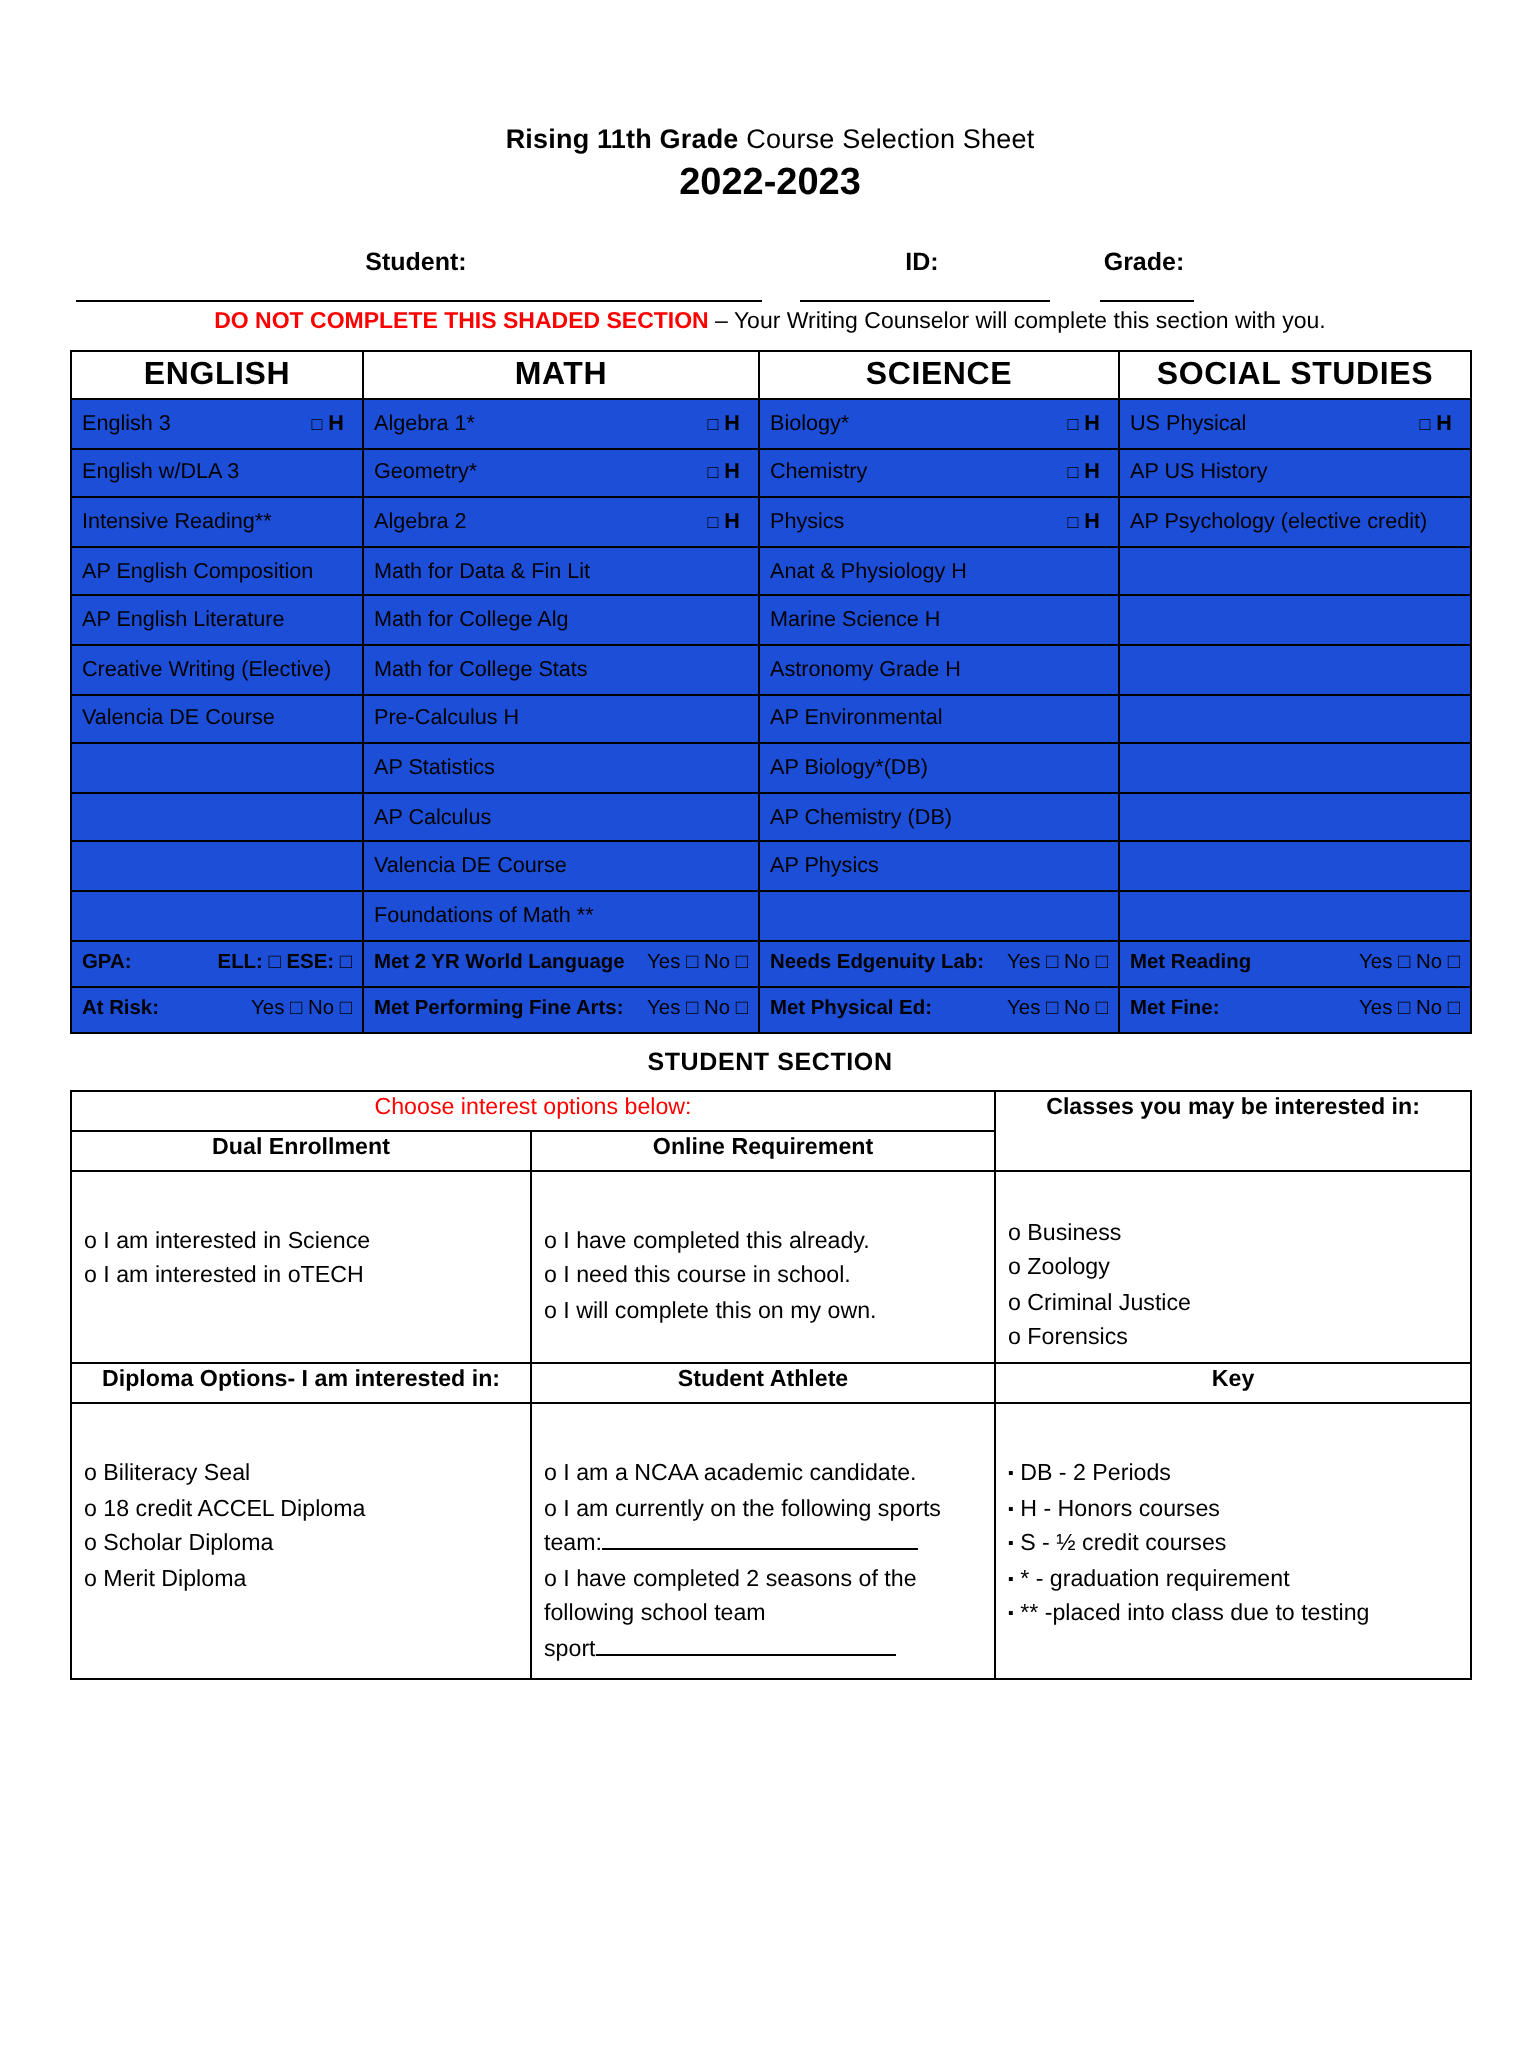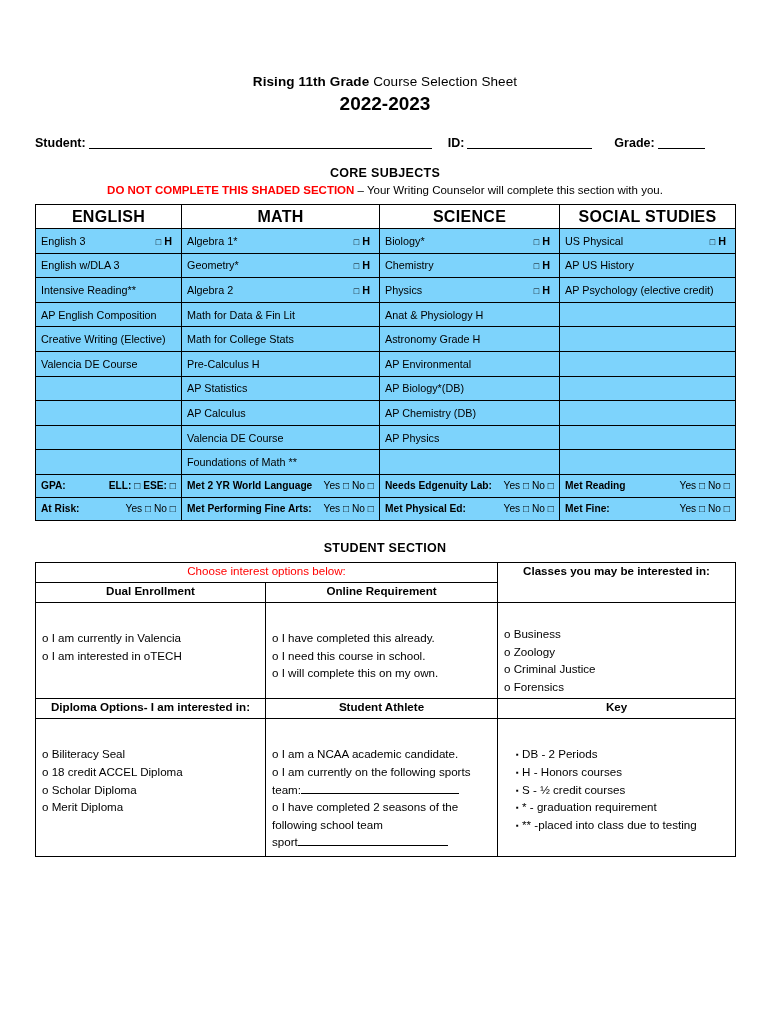--- a/index.html
+++ b/index.html
@@ -4,34 +4,34 @@
 <style>
   * { box-sizing: border-box; }
   html, body { margin:0; padding:0; }
   body {
     width:770px; height:1024px;
     background:#ffffff;
     font-family:"Liberation Sans", sans-serif;
     color:#000;
     -webkit-font-smoothing:none;
   }
-  .page { width:770px; height:1024px; position:relative; padding:16px 35px; }
+  .page { width:770px; height:1024px; position:relative; padding:4px 35px; }
 
   
   .title-block { text-align:center; padding-top:58px; }
   .title-line { font-size:13.5px; letter-spacing:.1px; }
   .title-line .bold { font-weight:bold; }
   .title-year { font-size:19px; font-weight:bold; margin-top:4px; }
 
   
   .student-row {
     display:flex; align-items:flex-end;
     margin-top:21px; font-size:12.5px; font-weight:bold;
   }
-  .fld { display:flex; align-items:flex-start; }
+  .fld { display:flex; align-items:center;flex-direction:column; }
   .fld-label { white-space:nowrap; }
   .rule { border-bottom:1.4px solid #000; height:13px; margin-left:3px; }
   .rule-student { width:343px; }
   .rule-id { width:125px; }
   .rule-grade { width:47px; }
   .sp-id { width:16px; }
   .sp-grade { width:22px; }
 
   
   .sec-head {
@@ -57,21 +57,21 @@
     text-align:left;
     vertical-align:middle;
     height:24.6px;
     overflow:hidden;
     white-space:nowrap;
   }
   .core thead th {
     text-align:center; font-weight:bold; font-size:16px;
     letter-spacing:.3px; height:24px;
   }
-  .core .shade { background:#7dd3fc; }
+  .core .shade { background:#1d4ed8; }
   .cell-flex { display:flex; align-items:center; justify-content:space-between; width:100%; }
   .cell-flex .hmark { font-weight:bold; font-size:10.8px; padding-right:4px; }
   .box { font-size:9px; }
 
   
   .core tr.footrow td { font-size:10.2px; height:23px; }
   .fr-inline { display:flex; align-items:center; justify-content:space-between; width:100%; gap:4px; }
   .fr-inline .lbl { font-weight:bold; white-space:nowrap; }
   .fr-inline .yn { font-weight:normal; white-space:nowrap; }
 
@@ -90,21 +90,21 @@
     text-align:center; font-weight:bold; font-size:11.8px;
     height:20px; padding:1px 6px !important;
   }
   .ss-red { color:#ff0000; font-weight:normal; font-size:11.4px; text-align:center; }
   .opt { line-height:1.52; white-space:nowrap; }
   .pad-top { padding-top:22px !important; }
   .pad-top2 { padding-top:26px !important; }
   .inline-rule { display:inline-block; border-bottom:1.1px solid #000; height:11px; }
   .ir-160 { width:158px; }
   .ir-150 { width:150px; }
-  .keyline { line-height:1.52; white-space:nowrap;margin-left:12px; }
+  .keyline { line-height:1.52; white-space:nowrap; }
   .bullet { font-size:8px; vertical-align:middle; }
 </style>
 </head>
 <body>
 
 <div class="page">
 
   <div class="title-block">
     <div class="title-line"><span class="bold">Rising 11th Grade</span><span> Course Selection Sheet</span></div>
     <div class="title-year">2022-2023</div>
@@ -120,21 +120,20 @@
       <span class="fld-label">ID:</span>
       <span class="rule rule-id"></span>
     </div>
     <div class="sp-grade"></div>
     <div class="fld">
       <span class="fld-label">Grade:</span>
       <span class="rule rule-grade"></span>
     </div>
   </div>
 
-  <div class="sec-head">CORE SUBJECTS</div>
   <div class="warn"><span class="red">DO NOT COMPLETE THIS SHADED SECTION</span><span> – Your Writing Counselor will complete this section with you.</span></div>
 
   <table class="core">
     <colgroup>
       <col style="width:146px">
         <col style="width:198px">
         <col style="width:180px">
         <col style="width:176px">
     </colgroup>
     <thead>
@@ -234,20 +233,38 @@
           <td class="shade">
             <div class="cell-flex">
               <span>Anat &amp; Physiology H</span>
             </div>
           </td>
           <td class="shade">&nbsp;</td>
         </tr>
         <tr>
           <td class="shade">
             <div class="cell-flex">
+              <span>AP English Literature</span>
+            </div>
+          </td>
+          <td class="shade">
+            <div class="cell-flex">
+              <span>Math for College Alg</span>
+            </div>
+          </td>
+          <td class="shade">
+            <div class="cell-flex">
+              <span>Marine Science H</span>
+            </div>
+          </td>
+          <td class="shade">&nbsp;</td>
+        </tr>
+        <tr>
+          <td class="shade">
+            <div class="cell-flex">
               <span>Creative Writing (Elective)</span>
             </div>
           </td>
           <td class="shade">
             <div class="cell-flex">
               <span>Math for College Stats</span>
             </div>
           </td>
           <td class="shade">
             <div class="cell-flex">
@@ -376,40 +393,40 @@
         <td class="shade">
           <div class="fr-inline">
             <span class="lbl">Met Fine:</span>
             <span class="yn">Yes □ No □</span>
           </div>
         </td>
       </tr>
     </tbody>
   </table>
 
-  <div class="sec-head" style="margin-top:20px">STUDENT SECTION</div>
+  <div class="sec-head" style="margin-top:7px">STUDENT SECTION</div>
 
   <table class="student-sec">
     <colgroup>
       <col style="width:230px">
         <col style="width:232px">
         <col style="width:238px">
     </colgroup>
     <tbody>
       <tr>
         <td colspan="2" class="ss-head ss-red">Choose interest options below:</td>
         <td rowspan="2" class="ss-head">Classes you may be interested in:</td>
       </tr>
       <tr>
         <td class="ss-head">Dual Enrollment</td>
         <td class="ss-head">Online Requirement</td>
       </tr>
       <tr>
         <td class="pad-top2" style="height:96px">
-          <div class="opt"><span>o I am currently in Valencia</span></div>
+          <div class="opt"><span>o I am interested in Science</span></div>
           <div class="opt"><span>o I am interested in oTECH</span></div>
         </td>
         <td class="pad-top2">
           <div class="opt"><span>o I have completed this already.</span></div>
           <div class="opt"><span>o I need this course in school.</span></div>
           <div class="opt"><span>o I will complete this on my own.</span></div>
         </td>
         <td class="pad-top">
           <div class="opt"><span>o Business</span></div>
           <div class="opt"><span>o Zoology</span></div>

